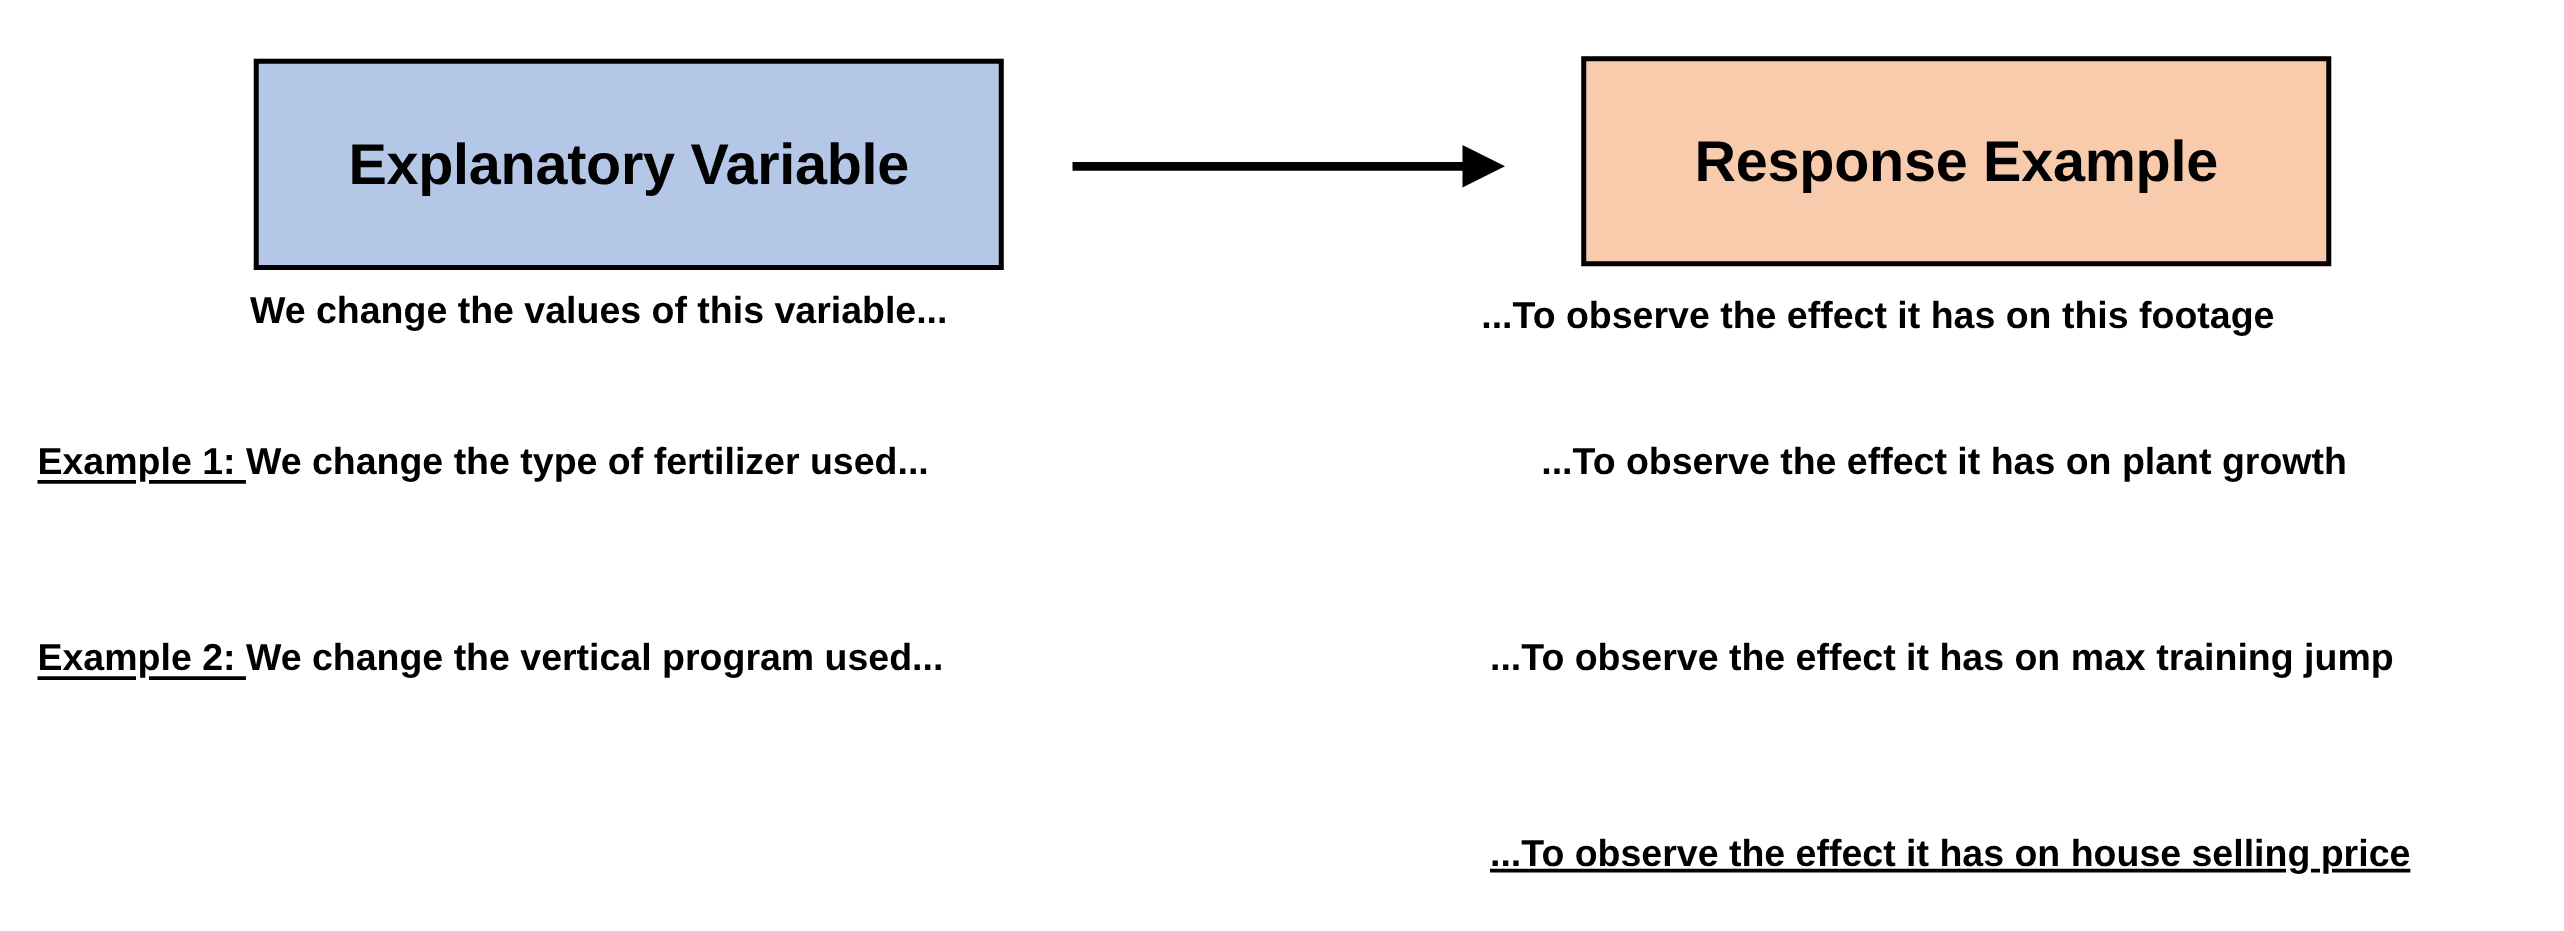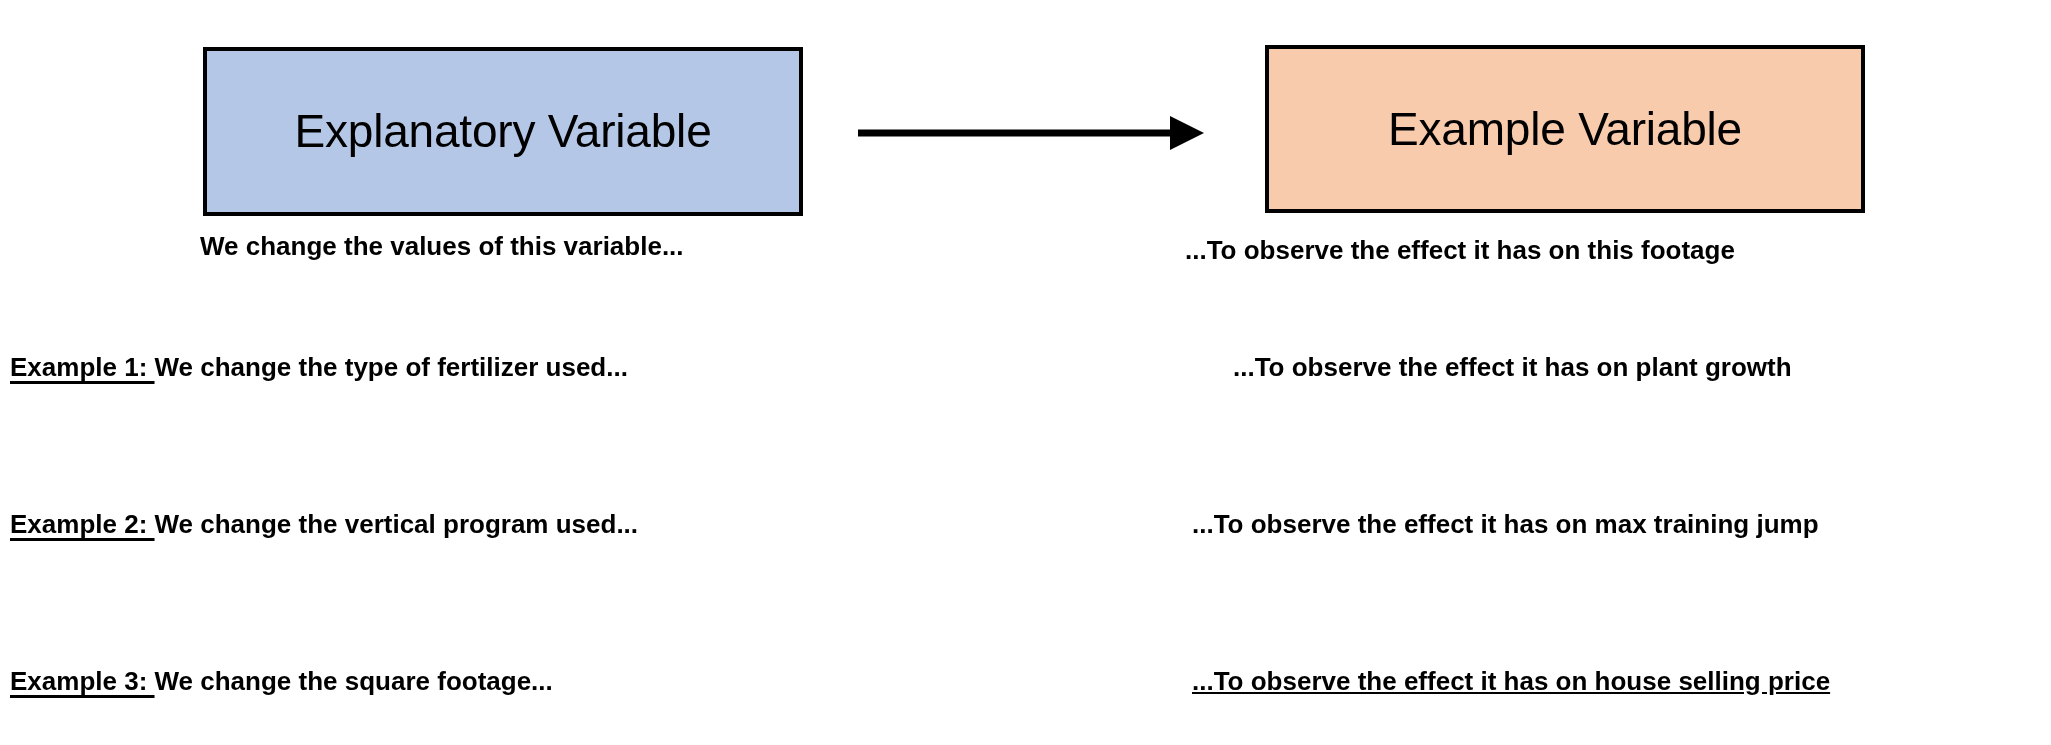--- a/index.html
+++ b/index.html
@@ -22,21 +22,21 @@
   
   .var-box {
     position: absolute;
     box-sizing: border-box;
     border: 4px solid #000000;
     display: flex;
     align-items: center;
     justify-content: center;
   }
   .var-box .box-label {
-    font-weight: normal;
+    font-weight: bold;
     font-size: 46px;
     line-height: 1.05;
     letter-spacing: -0.2px;
     white-space: nowrap;
     color: #000000;
   }
 
   #explanatory-box {
     left: 203px;
     top: 47px;
@@ -58,29 +58,30 @@
     left: 852px;
     top: 108px;
     width: 360px;
     height: 50px;
   }
 
   
   .row-text {
     position: absolute;
     font-weight: bold;
-    font-size: 26px;
+    font-size: 30px;
     line-height: 1.1;
     white-space: nowrap;
     color: #000000;
   }
   .row-text .ex-label {
     text-decoration: underline;
     text-decoration-thickness: 3px;
     text-underline-offset: 5px;
+    margin-left: 20px;
   }
 
   
   #caption-left  { left: 200px;  top: 232px; }
   #caption-right { left: 1185px; top: 236px; }
 
   
   #example-1-left  { left: 10px;   top: 353px; }
   #example-1-right { left: 1185px; top: 353px; margin-left: 48px; }
   #example-2-left  { left: 10px;   top: 510px; }
@@ -98,28 +99,27 @@
   </div>
 
   <div id="flow-arrow">
     <svg width="360" height="50" viewBox="0 0 360 50" aria-hidden="true">
       <line x1="6" y1="25" x2="326" y2="25" stroke="#000000" stroke-width="7"></line>
       <polygon points="318,8 352,25 318,42" fill="#000000"></polygon>
     </svg>
   </div>
 
   <div class="var-box" id="response-box">
-    <span class="box-label">Example Variable</span>
+    <span class="box-label">Response Example</span>
   </div>
 
   <div class="row-text" id="caption-left">We change the values of this variable...</div>
   <div class="row-text" id="caption-right">...To observe the effect it has on this footage</div>
 
   <div class="row-text" id="example-1-left"><span class="ex-label">Example 1: </span><span>We change the type of fertilizer used...</span></div>
   <div class="row-text" id="example-1-right">...To observe the effect it has on plant growth</div>
 
   <div class="row-text" id="example-2-left"><span class="ex-label">Example 2: </span><span>We change the vertical program used...</span></div>
   <div class="row-text" id="example-2-right">...To observe the effect it has on max training jump</div>
 
-  <div class="row-text" id="example-3-left"><span class="ex-label">Example 3: </span><span>We change the square footage...</span></div>
   <div class="row-text" id="example-3-right">...To observe the effect it has on house selling price</div>
 
 </div>
 
 </body></html>

